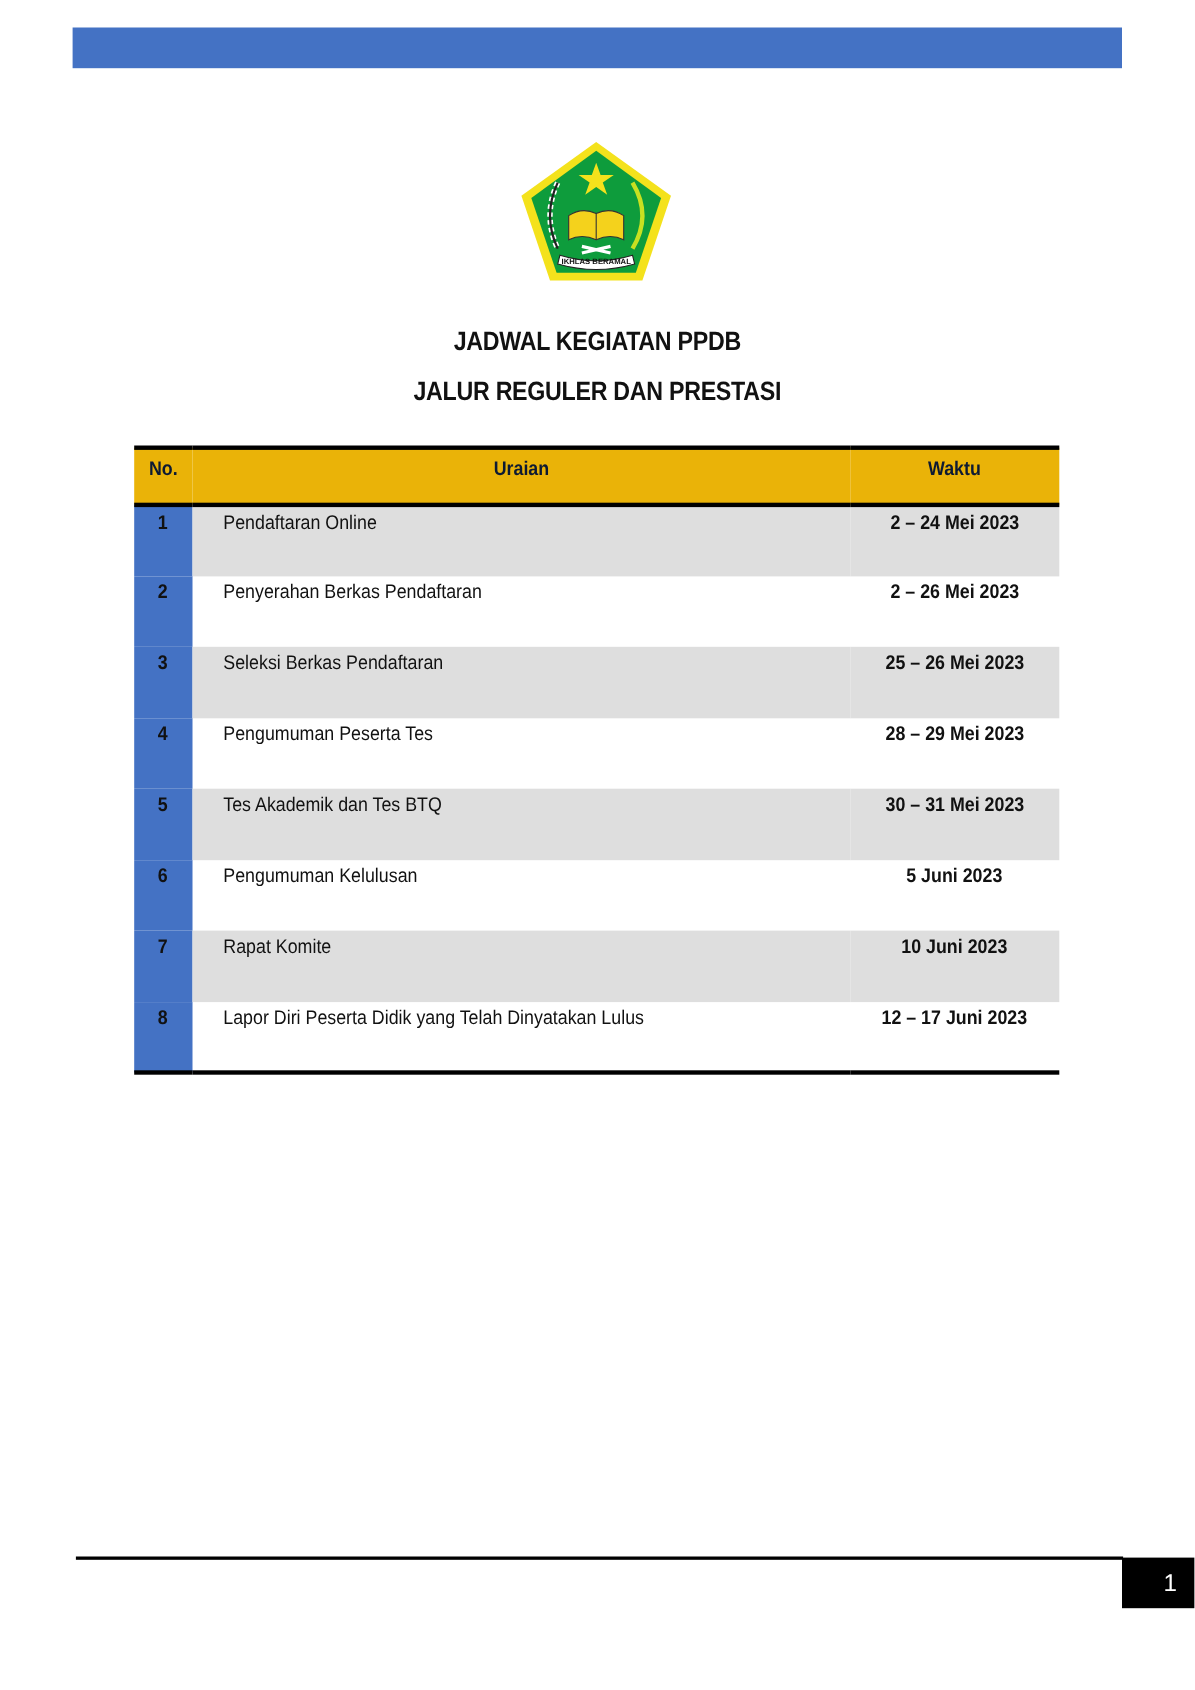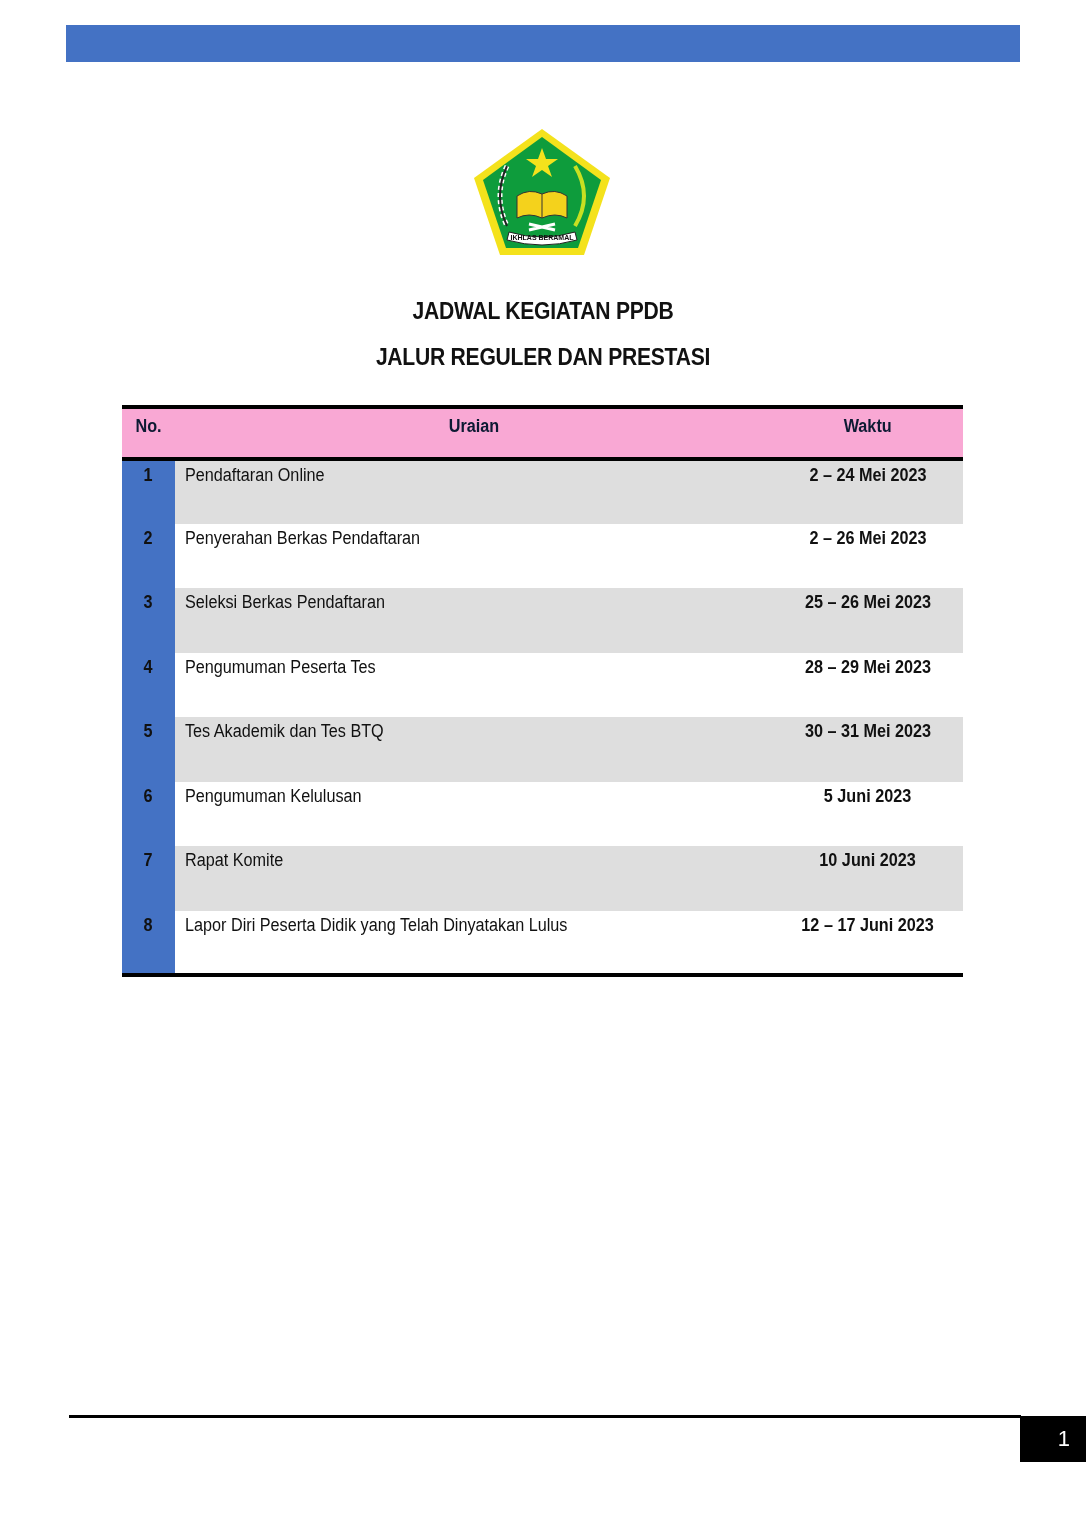--- a/index.html
+++ b/index.html
@@ -21,32 +21,32 @@
       transform: scaleX(0.88); transform-origin: 543px 0;
     }
     .title.t1 { top: 297px; }
     .title.t2 { top: 343px; }
 
     .schedule {
       position: absolute; left: 122px; top: 405px; width: 841px;
       border-collapse: collapse;
       font-size: 18px;
     }
-    .schedule thead tr { background: #f9a8d4; }
+    .schedule thead tr { background: #eab308; }
     .schedule thead th {
       height: 52px; vertical-align: top; padding-top: 7px;
       font-weight: bold; color: #0d1a33;
       border-top: 4px solid #000; border-bottom: 4px solid #000;
       transform-origin: center;
     }
     .schedule td { height: 64.5px; vertical-align: top; padding-top: 4px; }
     .schedule td.no {
       width: 53px; background: #4472c4; text-align: center; font-weight: bold; color: #111;
     }
-    .schedule td.uraian { width: 598px; padding-left: 10px; }
+    .schedule td.uraian { width: 598px; padding-left: 28px; }
     .schedule td.waktu { width: 190px; text-align: center; font-weight: bold; }
     .schedule tbody tr.alt td.uraian, .schedule tbody tr.alt td.waktu { background: #dedede; }
     .schedule tbody tr:last-child td { border-bottom: 4px solid #000; }
     .cond { display: inline-block; transform: scaleX(0.9); transform-origin: left center; white-space: nowrap; }
     .cond-c { display: inline-block; transform: scaleX(0.9); transform-origin: center; white-space: nowrap; }
 
     .footer-line {
       position: absolute; left: 69px; top: 1415px; width: 952px; height: 3px; background: #000;
     }
     .page-box {

